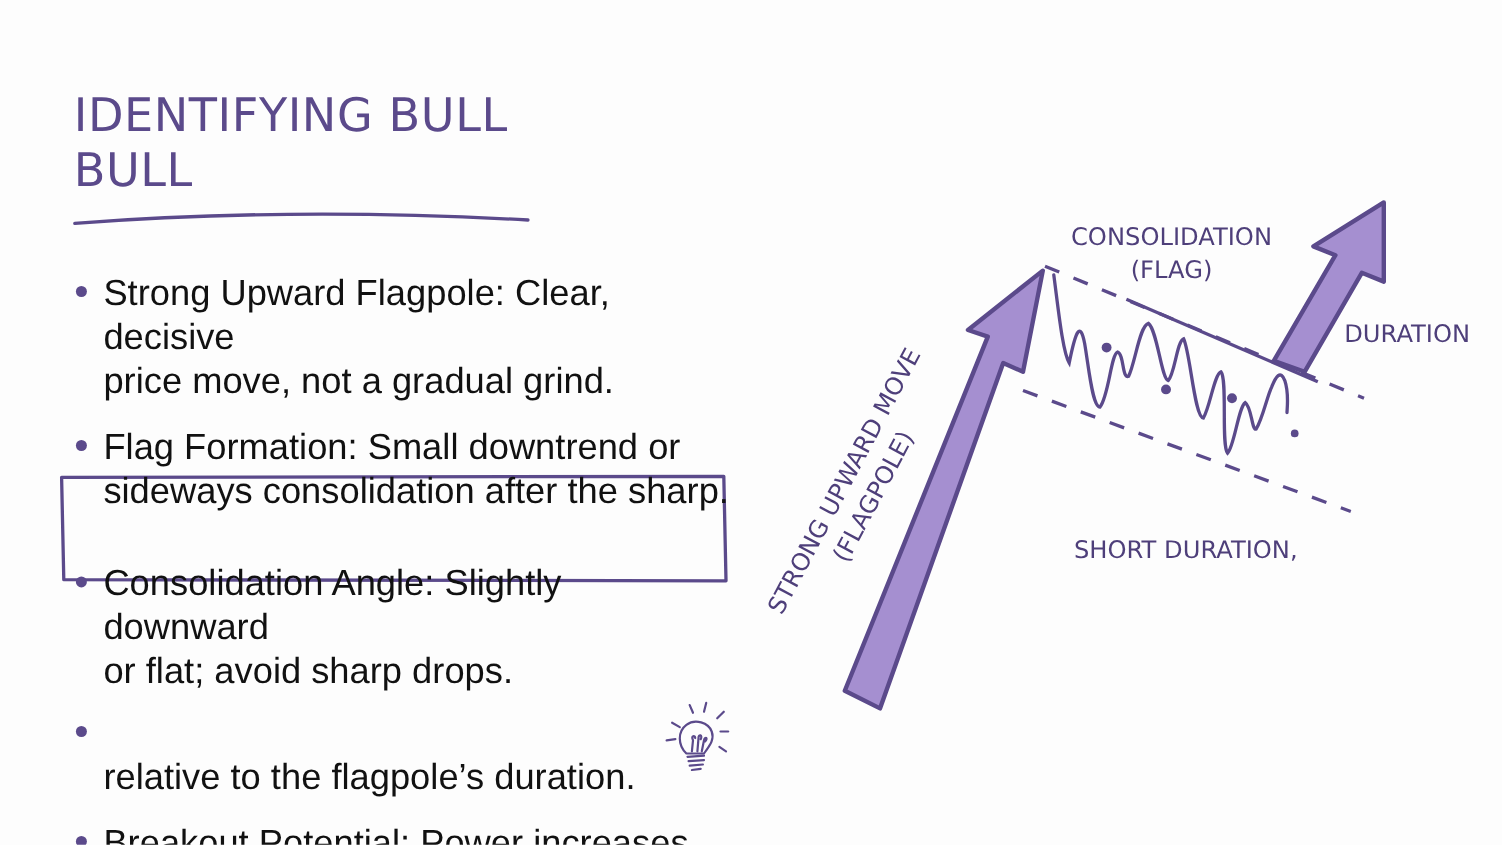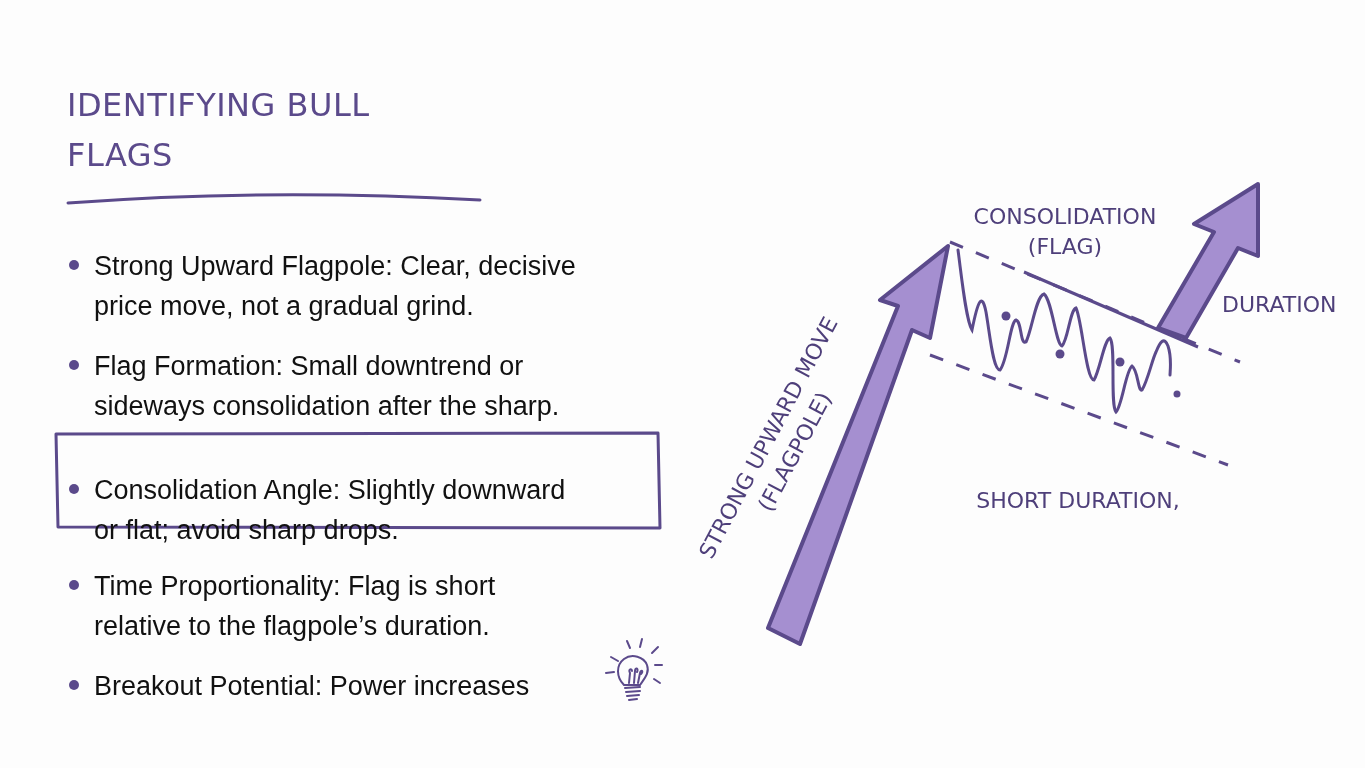--- a/index.html
+++ b/index.html
@@ -1,37 +1,37 @@
 <!DOCTYPE html>
 <html><head>
 <meta charset="utf-8">
 <style>
   html, body { margin:0; padding:0; }
   body { width:1365px; height:768px; background:#fdfdfd; position:relative; overflow:hidden; font-family:"DejaVu Sans", sans-serif; }
-  .title { position:absolute; left:67px; top:80px; color:#5b4a8b; font-size:32px; line-height:50px; font-weight:400; letter-spacing:0.5px; margin:0; }
+  .title { position:absolute; left:67px; top:80px; color:#5b4a8b; font-size:42px; line-height:50px; font-weight:400; letter-spacing:0.5px; margin:0; }
   .title-underline { position:absolute; left:66px; top:186px; }
   .bullets { position:absolute; left:66px; top:246px; width:600px; margin:0; padding:0; list-style:none; }
-  .bullet { position:relative; padding-left:28px; color:#111; font-size:27px; line-height:40px; margin-bottom:20px; font-family:"Liberation Sans", sans-serif; }
+  .bullet { position:relative; padding-left:28px; color:#111; font-size:33px; line-height:40px; margin-bottom:20px; font-family:"Liberation Sans", sans-serif; }
   .bullet .dot { position:absolute; left:3px; top:14px; width:10px; height:10px; border-radius:50%; background:#5b4a8b; }
   .bullet.highlight { margin-bottom:16px;margin-top:44px; }
   .highlight-box { position:absolute; left:54px; top:430px; }
   .bulb { position:absolute; left:600px; top:635px; }
   .diagram { position:absolute; left:0; top:0; }
   .lbl { position:absolute; color:#4e3f7a; font-size:22px; line-height:30px; text-align:center; white-space:nowrap; }
   .lbl-consol { left:960px; top:202px; width:210px; }
   .lbl-breakout { left:1222px; top:290px; }
   .lbl-short { left:966px; top:486px; width:224px; }
   .lbl-pole { left:632px; top:415px; width:300px; transform:rotate(-62deg); transform-origin:center; }
 </style>
 </head>
 <body>
 
 <h1 class="title">
   <span>IDENTIFYING BULL</span><br>
-  <span>FLAGS</span>
+  <span>BULL</span>
 </h1>
 <svg class="title-underline" width="420" height="20" viewBox="0 0 420 20">
   <path d="M2 17 Q 200 2 414 14" stroke="#5b4a8b" stroke-width="3" fill="none" stroke-linecap="round"></path>
 </svg>
 
 <svg class="highlight-box" width="610" height="102" viewBox="0 0 610 102">
   <path d="M2 4 L 604 3 L 606 98 L 4 97 Z" stroke="#5b4a8b" stroke-width="3" fill="none" stroke-linejoin="round"></path>
 </svg>
 
 <ul class="bullets">
@@ -45,21 +45,21 @@
     <span>Flag Formation: Small downtrend or</span><br>
     <span>sideways consolidation after the sharp.</span>
   </li>
   <li class="bullet highlight">
     <span class="dot"></span>
     <span>Consolidation Angle: Slightly downward</span><br>
     <span>or flat; avoid sharp drops.</span>
   </li>
   <li class="bullet">
     <span class="dot"></span>
-    <span>Time Proportionality: Flag is short</span><br>
+    <br>
     <span>relative to the flagpole’s duration.</span>
   </li>
   <li class="bullet">
     <span class="dot"></span>
     <span>Breakout Potential: Power increases</span><br>
   </li>
 </ul>
 
 <svg class="bulb" width="70" height="70" viewBox="0 0 70 70">
   <g stroke="#5b4a8b" stroke-width="2" fill="none" stroke-linecap="round">

